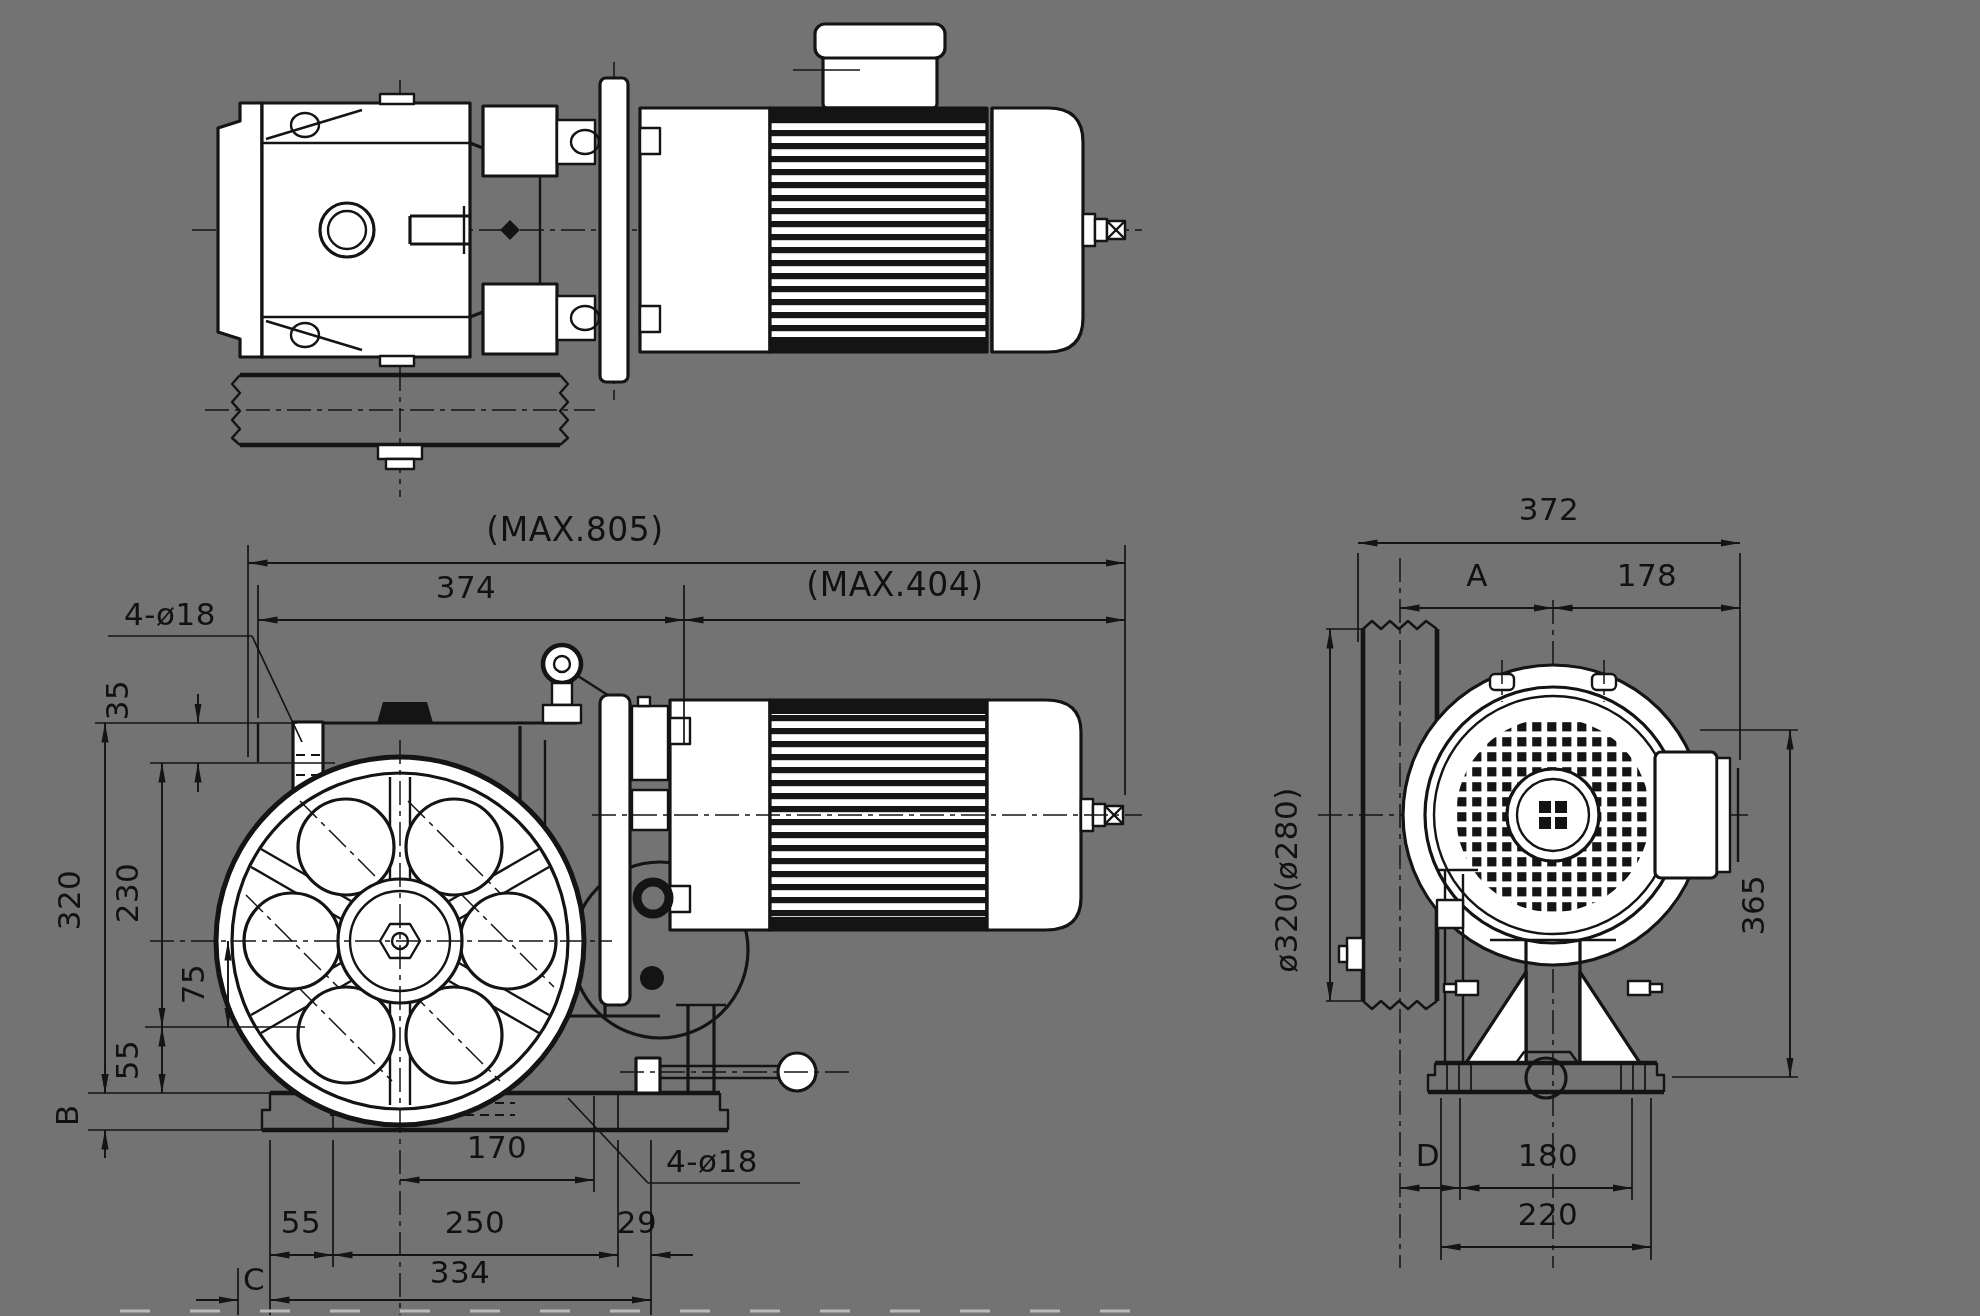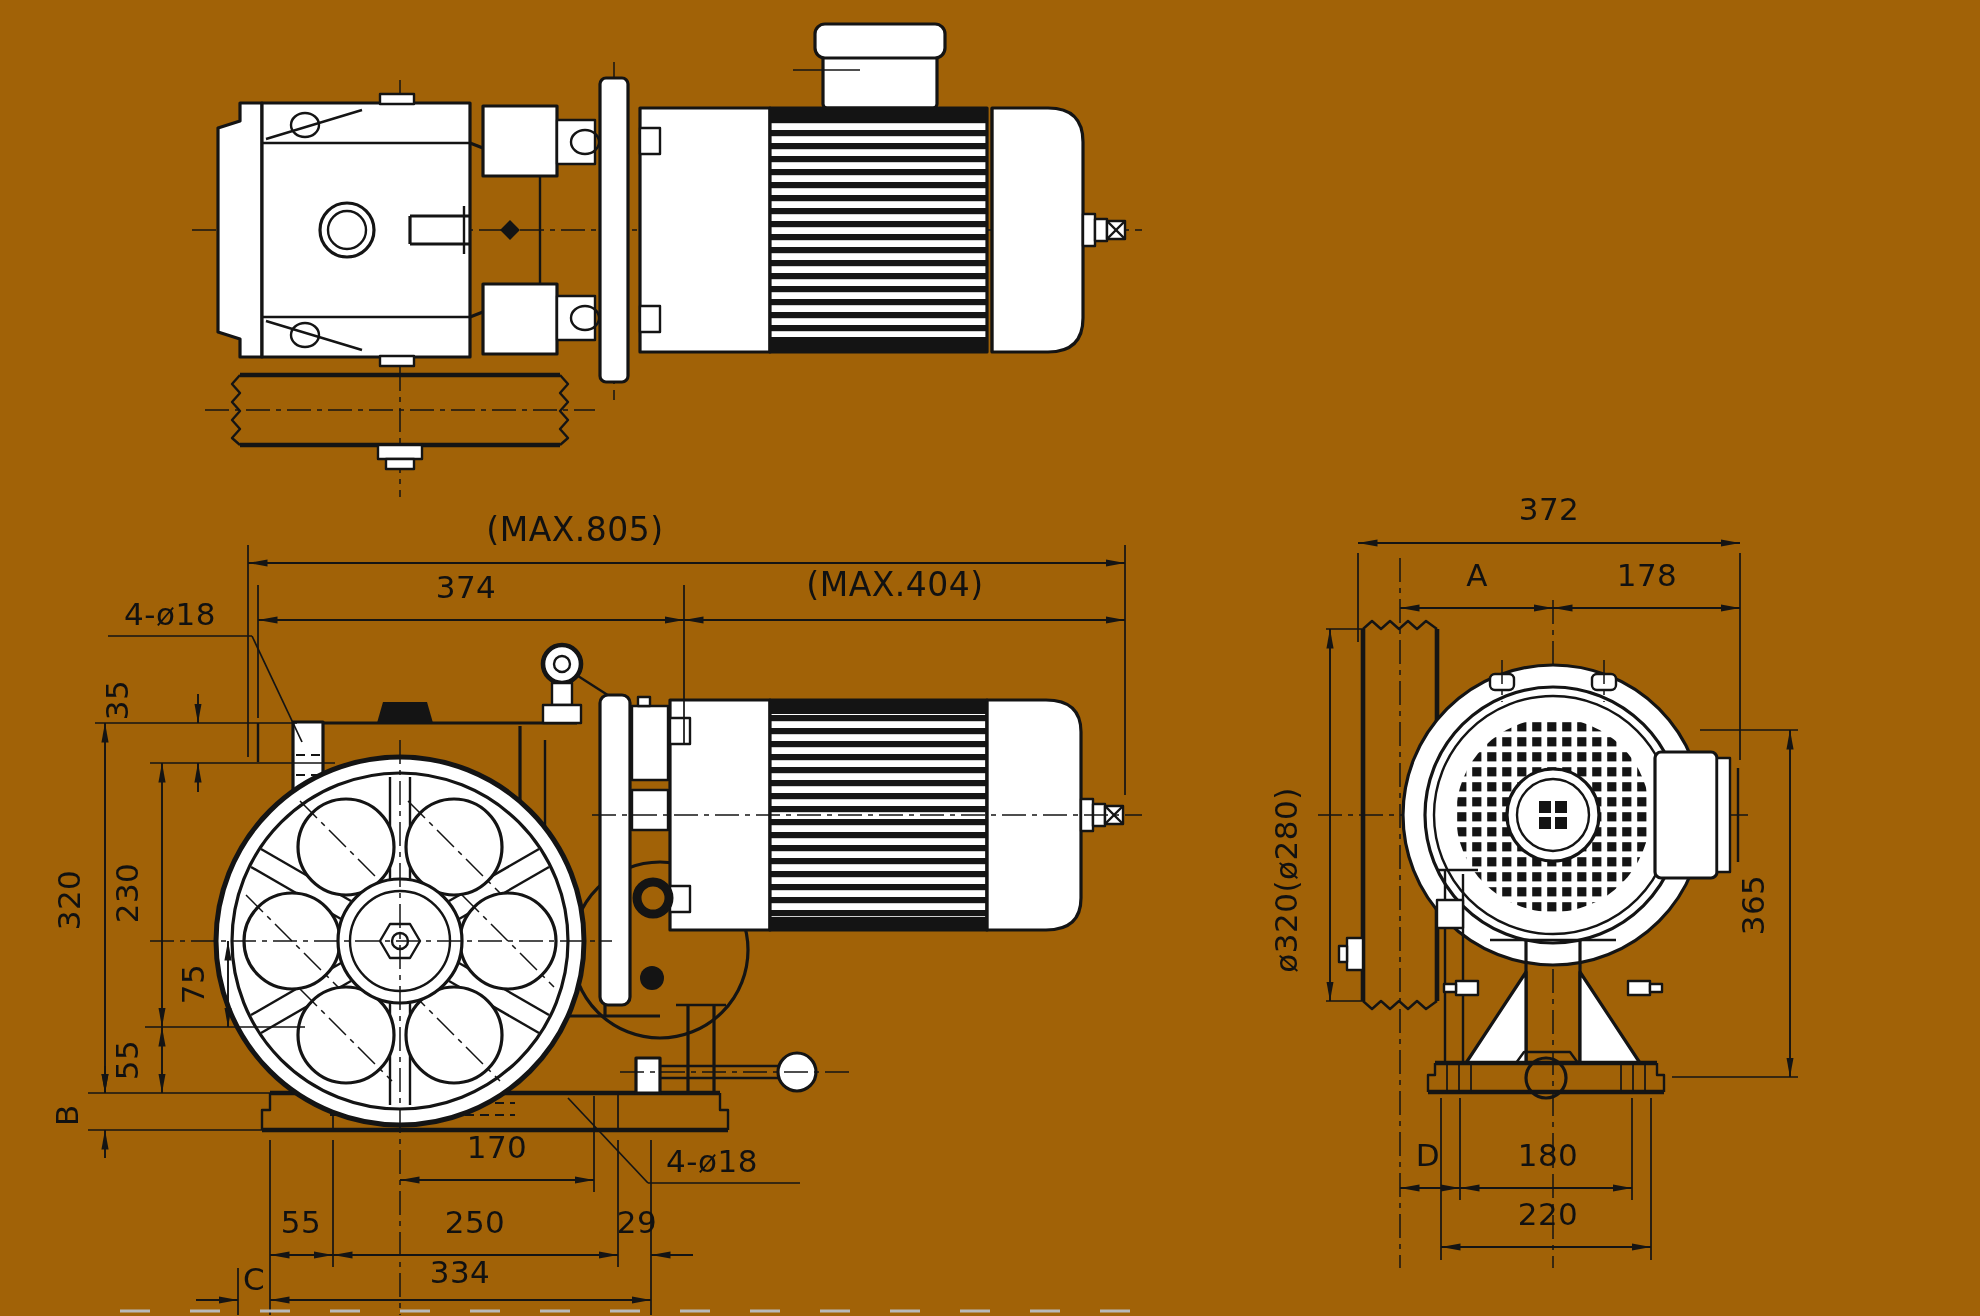--- a/index.html
+++ b/index.html
@@ -1,16 +1,16 @@
 <!DOCTYPE html>
 <html><head>
 <meta charset="utf-8">
 <style>
   html,body{margin:0;padding:0;background:#fff;}
-  .canvas{position:relative;width:1980px;height:1316px;background:#a16207;overflow:hidden;
+  .canvas{position:relative;width:1980px;height:1316px;background:#737373;overflow:hidden;
           font-family:"DejaVu Sans",sans-serif;}
   svg{position:absolute;left:0;top:0;}
   .ol  {stroke:#141414;stroke-width:3.2;fill:none;stroke-linejoin:round;}
   .ol2 {stroke:#141414;stroke-width:2.4;fill:none;stroke-linejoin:round;}
   .ol4 {stroke:#141414;stroke-width:4.6;fill:none;stroke-linejoin:round;}
   .fw  {fill:#fff;}
   .fb  {fill:#141414;stroke:none;}
   .thin{stroke:#141414;stroke-width:1.7;fill:none;}
   .cl  {stroke:#141414;stroke-width:1.5;fill:none;stroke-dasharray:24 6 5 6;}
   .hid {stroke:#141414;stroke-width:1.8;fill:none;stroke-dasharray:9 6;}

